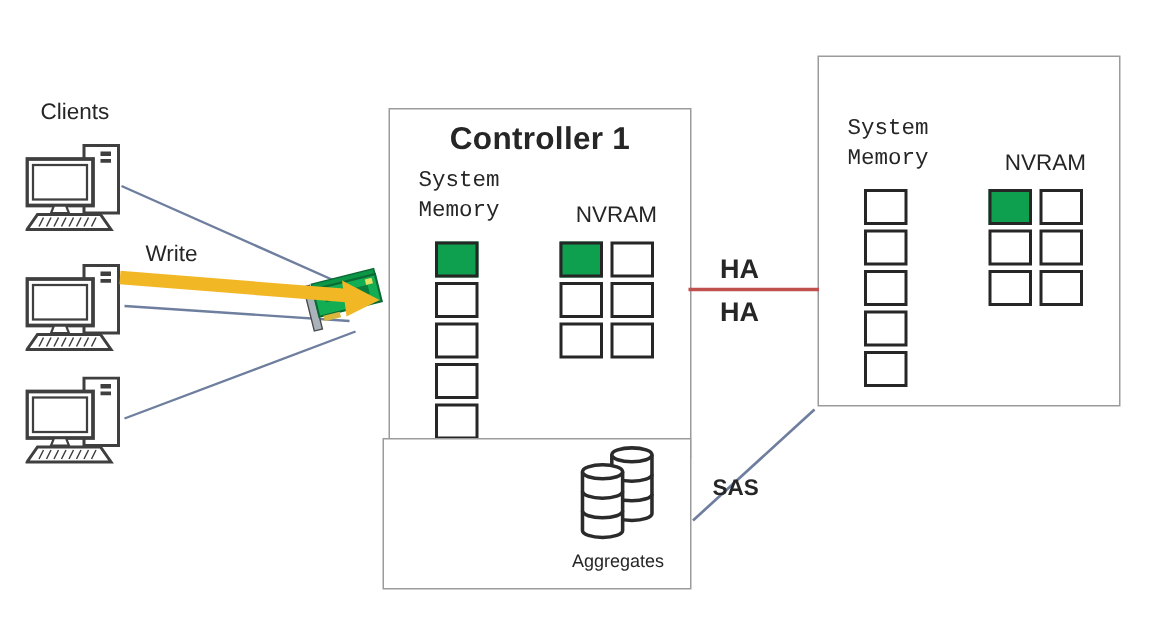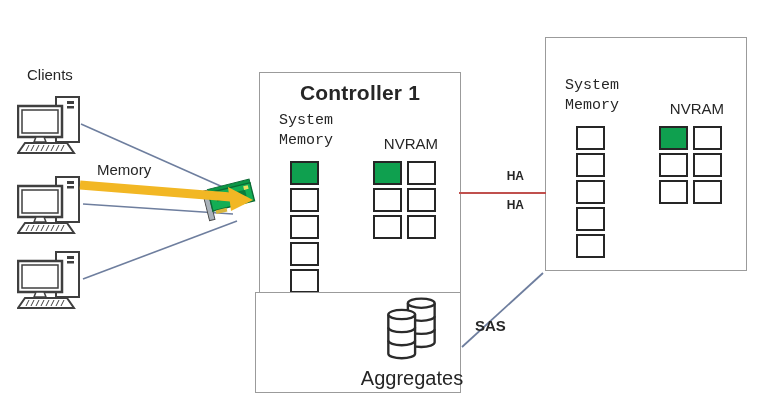--- a/index.html
+++ b/index.html
@@ -21,43 +21,43 @@
   .nvram-label{position:absolute;left:112px;top:62px;width:66px;text-align:right;font-size:15px;}
   .mem-col{position:absolute;left:30px;top:88px;display:grid;grid-template-columns:29px;gap:3px;}
   .nvram-grid{position:absolute;left:113px;top:88px;display:grid;grid-template-columns:29px 29px;column-gap:5px;row-gap:3px;}
   .cell{width:29px;height:24px;box-sizing:border-box;border:2px solid #262626;background:#ffffff;}
   .cell.filled{background:var(--green);}
   .agg-box{
     position:absolute;left:255px;top:292px;width:206px;height:101px;background:#ffffff;
     border:1px solid #9b9b9b;z-index:2;box-sizing:border-box;
   }
   .agg-inner{position:absolute;left:95px;top:3px;width:122px;display:flex;flex-direction:column;align-items:center;}
-  .agg-label{font-size:20px;margin-top:1px;}
-  .ha-lbl{position:absolute;width:44px;text-align:right;font-size:12px;font-weight:600;z-index:3;}
+  .agg-label{font-size:12px;margin-top:1px;}
+  .ha-lbl{position:absolute;width:44px;text-align:left;font-size:18px;font-weight:600;z-index:3;}
   .txt-label{font-size:15px;z-index:3;}
 </style>
 </head>
 <body>
 
 <div id="canvas" style="--green:#0fa04f;">
 
   <svg class="abs" style="left:0;top:0;z-index:1;" width="768" height="416" viewBox="0 0 768 416">
     <line x1="81" y1="124" x2="243" y2="196" stroke="#6e7e9e" stroke-width="1.6"></line>
     <line x1="83" y1="204" x2="233" y2="214" stroke="#6e7e9e" stroke-width="1.6"></line>
     <line x1="83" y1="279" x2="237" y2="221" stroke="#6e7e9e" stroke-width="1.6"></line>
     <line x1="413" y1="271" x2="413" y2="292" stroke="#6e7e9e" stroke-width="1.6"></line>
     <line x1="462" y1="347" x2="543" y2="273" stroke="#6e7e9e" stroke-width="1.8"></line>
   </svg>
 
   <svg class="abs" style="left:455px;top:188px;z-index:3;" width="95" height="10" viewBox="0 0 95 10">
     <line x1="4" y1="5" x2="91" y2="5" stroke="#c0504d" stroke-width="2.2"></line>
   </svg>
 
   <div class="abs lbl txt-label" style="left:27px;top:66px;">Clients</div>
-  <div class="abs lbl txt-label" style="left:97px;top:161px;">Memory</div>
+  <div class="abs lbl txt-label" style="left:97px;top:161px;">Write</div>
   <div class="abs ha-lbl" style="left:480px;top:169px;">HA</div>
   <div class="abs ha-lbl" style="left:480px;top:198px;">HA</div>
   <div class="abs lbl txt-label" style="left:475px;top:317px;font-weight:600;">SAS</div>
 
   <div class="abs" style="left:17px;top:96px;z-index:1;">
     <svg width="66" height="60" viewBox="0 0 66 60">
       <g fill="#ffffff" stroke="#3f3f3f">
         <rect x="39" y="1" width="23" height="45" stroke-width="2"></rect>
         <rect x="50" y="5" width="7" height="3" fill="#3f3f3f" stroke="none"></rect>
         <rect x="50" y="10" width="7" height="2.5" fill="#3f3f3f" stroke="none"></rect>

